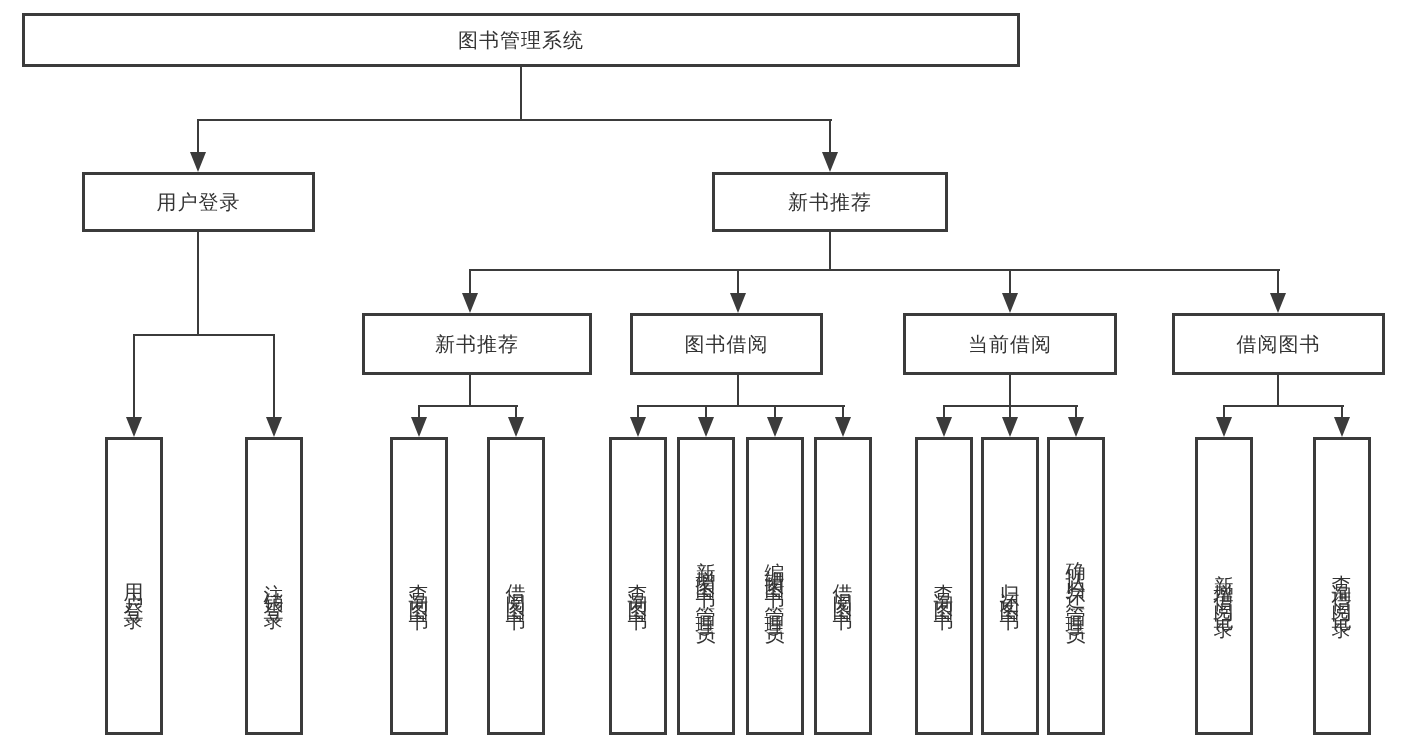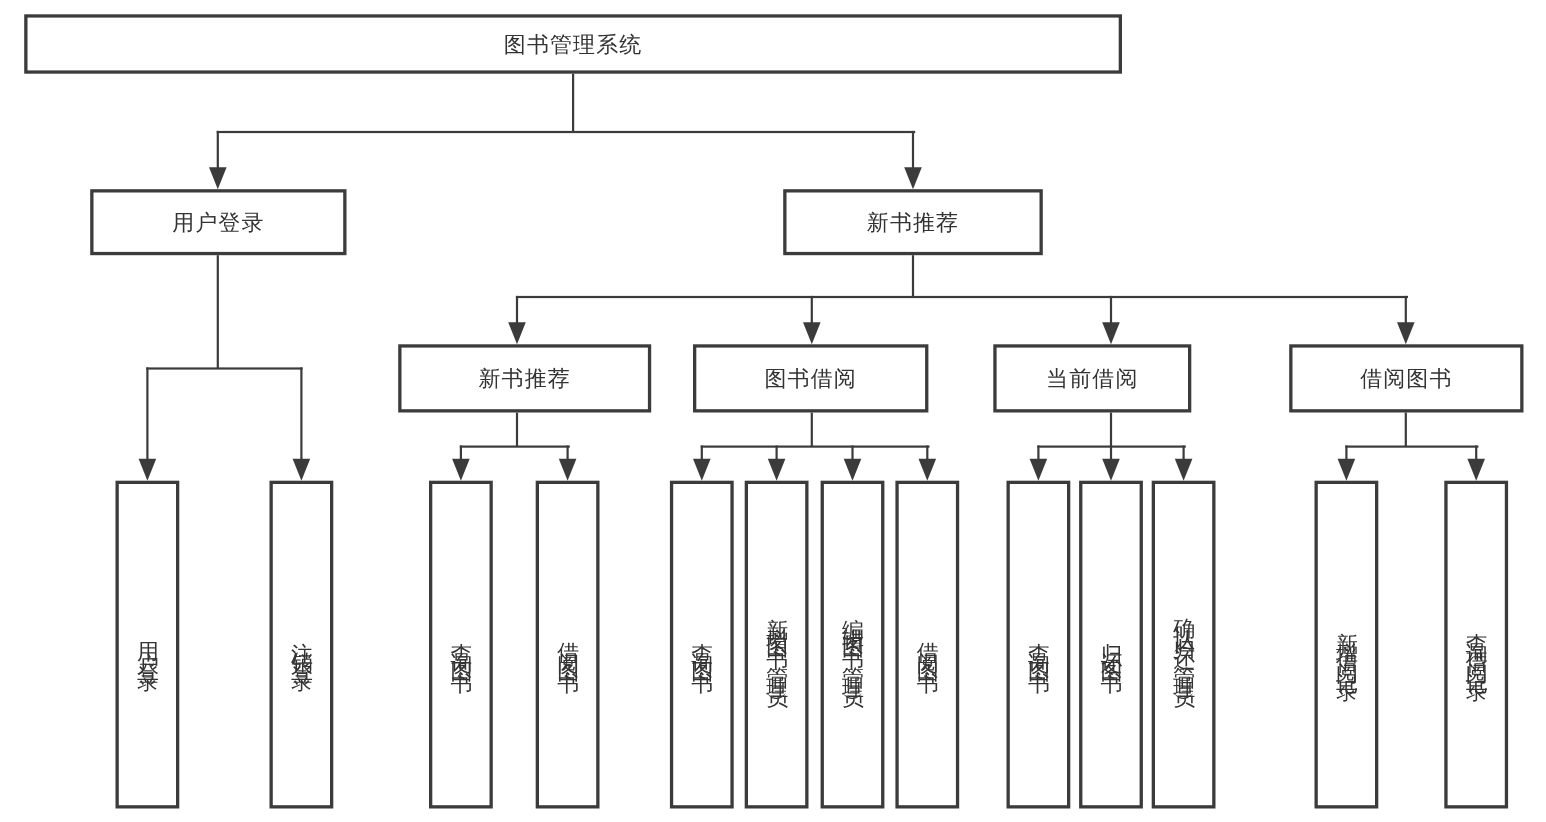--- a/index.html
+++ b/index.html
@@ -64,23 +64,23 @@
 <div class="canvas">
 
   <div class="box h" style="left:22px;top:13px;width:998px;height:54px">图书管理系统</div>
 
   <div class="box h" style="left:82px;top:172px;width:233px;height:60px">用户登录</div>
 
   <div class="box h" style="left:712px;top:172px;width:236px;height:60px">新书推荐</div>
 
   <div class="box h" style="left:362px;top:313px;width:230px;height:62px">新书推荐</div>
 
-  <div class="box h" style="left:630px;top:313px;width:214px;height:62px">图书借阅</div>
+  <div class="box h" style="left:630px;top:313px;width:193px;height:62px">图书借阅</div>
 
-  <div class="box h" style="left:903px;top:313px;width:180px;height:62px">当前借阅</div>
+  <div class="box h" style="left:903px;top:313px;width:214px;height:62px">当前借阅</div>
 
   <div class="box h" style="left:1172px;top:313px;width:213px;height:62px">借阅图书</div>
 
   <div class="box v" style="left:105px;top:437px;width:58px;height:298px">用户登录</div>
   <div class="box v" style="left:245px;top:437px;width:58px;height:298px">注销登录</div>
 
   <div class="box v" style="left:390px;top:437px;width:58px;height:298px">查询图书</div>
   <div class="box v" style="left:487px;top:437px;width:58px;height:298px">借阅图书</div>
 
   <div class="box v" style="left:609px;top:437px;width:58px;height:298px">查询图书</div>

